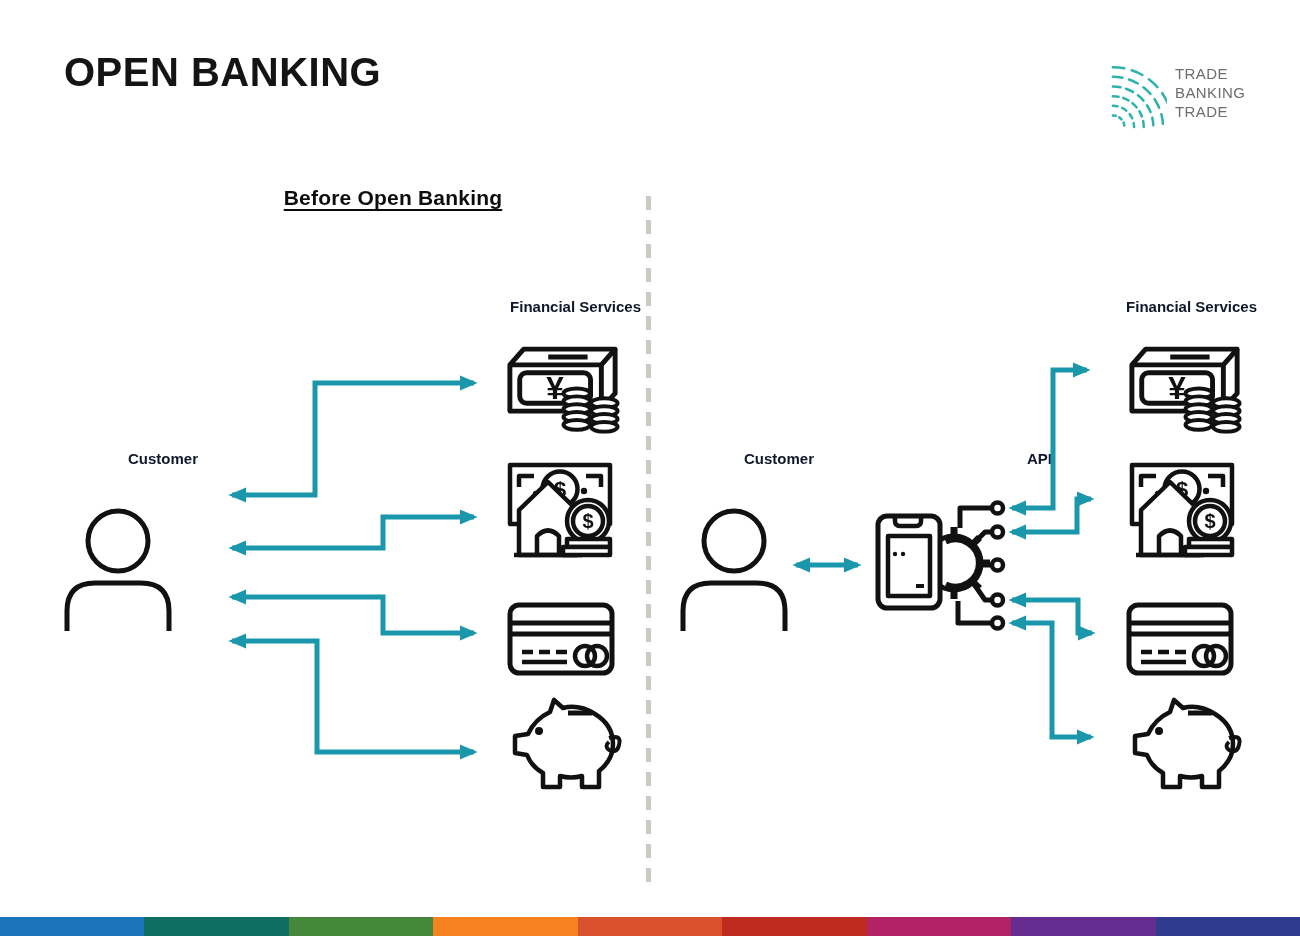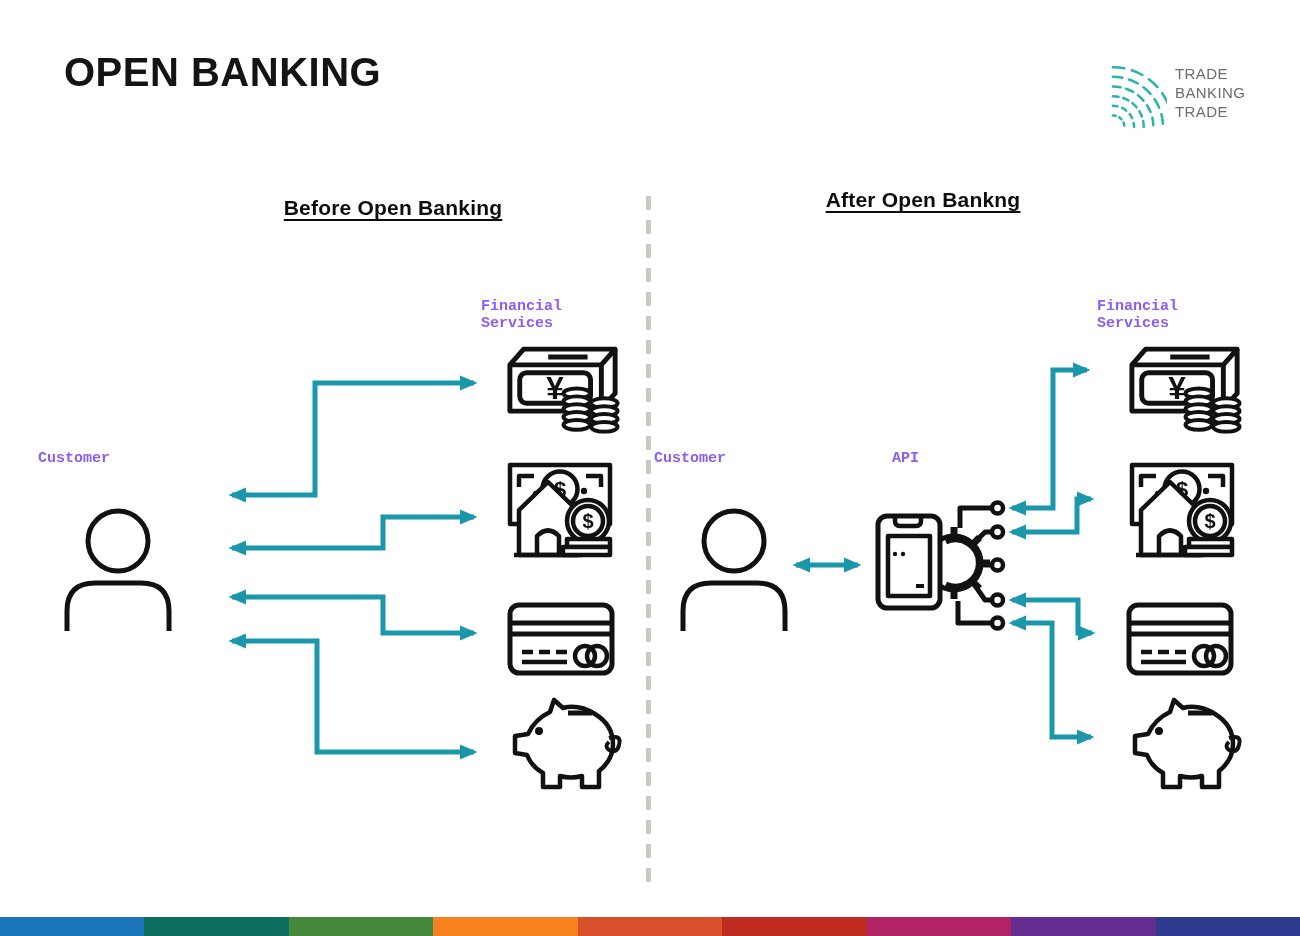--- a/index.html
+++ b/index.html
@@ -22,21 +22,21 @@
   }
   .logo{left:1105px;top:44px;display:flex;align-items:flex-start;}
   .logo-text{margin-left:8px;margin-top:20px;color:var(--logo-gray);
     font-size:15px;line-height:19px;letter-spacing:.4px;font-weight:400;}
   .heading{
     width:320px;text-align:center;font-size:21px;font-weight:bold;
     text-decoration:underline;text-underline-offset:4px;
     text-decoration-thickness:2px;color:#0d0d0d;letter-spacing:.2px;
   }
   .label{
-    width:160px;text-align:left;font-size:15px;font-weight:bold;color:#8b5cf6;font-family:Liberation Mono, monospace;
+    width:160px;text-align:right;font-size:15px;font-weight:bold;color:#0f172a;
   }
   .divider{
     left:646px;top:196px;width:5px;height:694px;
     background:repeating-linear-gradient(to bottom,var(--divider) 0 14px,transparent 14px 24px);
   }
   .icon{color:var(--ink);}
   .conn{stroke:var(--teal);stroke-width:5;fill:none;}
   .footer-stripe{
     left:0;bottom:0;width:1300px;height:19px;display:flex;
   }
@@ -160,22 +160,21 @@
         <path d="M8 24 A62 62 0 0 1 70 86" stroke-dasharray="12 8"></path>
       </g>
     </svg>
     <div class="logo-text">
       <div>TRADE</div>
       <div>BANKING</div>
       <div>TRADE</div>
     </div>
   </div>
 
-  <div class="abs heading" style="left:233px;top:196px;text-decoration:underline;">Before Open Banking</div>
-  <div class="abs heading" style="left:763px;top:188px;">After Open Bankng</div>
+  <div class="abs heading" style="left:233px;top:186px;text-decoration:underline;">Before Open Banking</div>
 
   <div class="abs divider"></div>
 
   <div class="abs label" style="left:38px;top:450px;">Customer</div>
   <svg class="abs icon" style="left:58px;top:505px;" width="120" height="126" viewBox="0 0 120 126">
       <use href="#sym-person"></use>
     </svg>
 
   <div class="abs label" style="left:481px;top:298px;">Financial Services</div>
   <svg class="abs icon" style="left:503px;top:340px;" width="120" height="94" viewBox="0 0 122 95">

